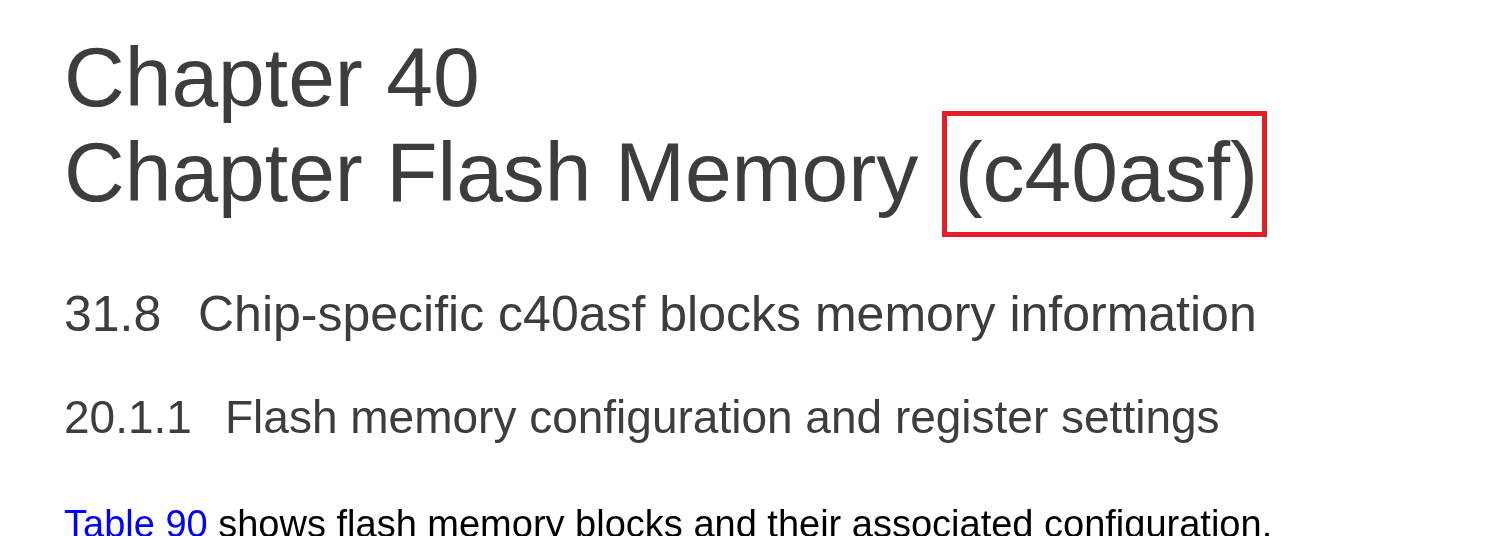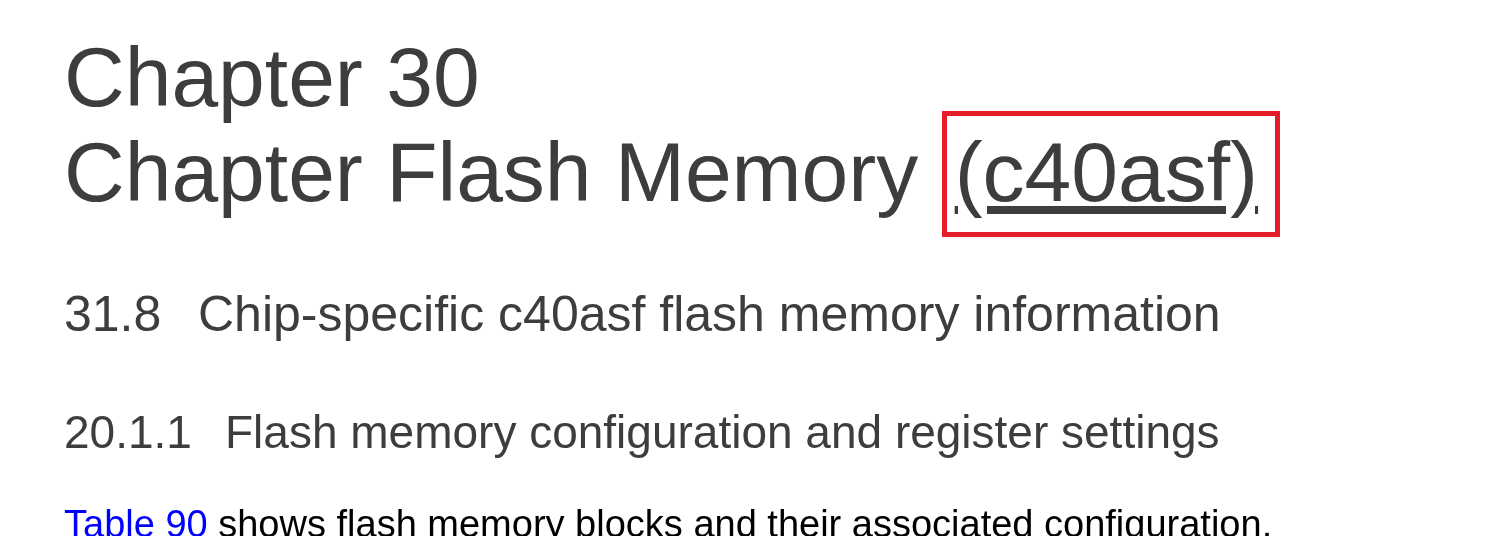--- a/index.html
+++ b/index.html
@@ -21,22 +21,21 @@
     left: 64px;
     top: 30px;
     font-size: 84px;
     line-height: 95px;
     font-weight: 400;
     color: #3d3d3d;
     white-space: nowrap;
   }
   .redbox {
     border: 5px solid #e41e28;
-    padding: 9px 17px 13px 8px;
-    text-decoration: underline;
+    padding: 9px 4px 13px 8px;
   }
   .h2 {
     position: absolute;
     left: 64px;
     top: 289px;
     font-size: 50px;
     line-height: 50px;
     font-weight: 400;
     color: #3d3d3d;
     white-space: nowrap;
@@ -51,21 +50,20 @@
     top: 394px;
     font-size: 46px;
     line-height: 46px;
     font-weight: 400;
     color: #3d3d3d;
     white-space: nowrap;
   }
   .h3 .num {
     display: inline-block;
     width: 161px;
-    margin-top: 15px;
   }
   .para {
     position: absolute;
     left: 64px;
     top: 476px;
     font-size: 38px;
     line-height: 40px;
     font-weight: 400;
     color: #000000;
     white-space: nowrap;
@@ -76,27 +74,27 @@
     text-decoration: none;
     cursor: pointer;
   }
 </style>
 </head>
 <body>
 
 <div class="page">
 
   <h1 class="h1">
-    <span>Chapter 30</span><br>
+    <span>Chapter 40</span><br>
     <span>Chapter Flash Memory</span>
     <span class="redbox">(c40asf)</span>
   </h1>
 
   <h2 class="h2">
-    <span class="num">31.8</span><span>Chip-specific c40asf flash memory information</span>
+    <span class="num">31.8</span><span>Chip-specific c40asf blocks memory information</span>
   </h2>
 
   <h3 class="h3">
     <span class="num">20.1.1</span><span>Flash memory configuration and register settings</span>
   </h3>
 
   <p class="para">
     <a class="doclink">Table 90</a><span> shows flash memory blocks and their associated configuration.</span>
   </p>
 

